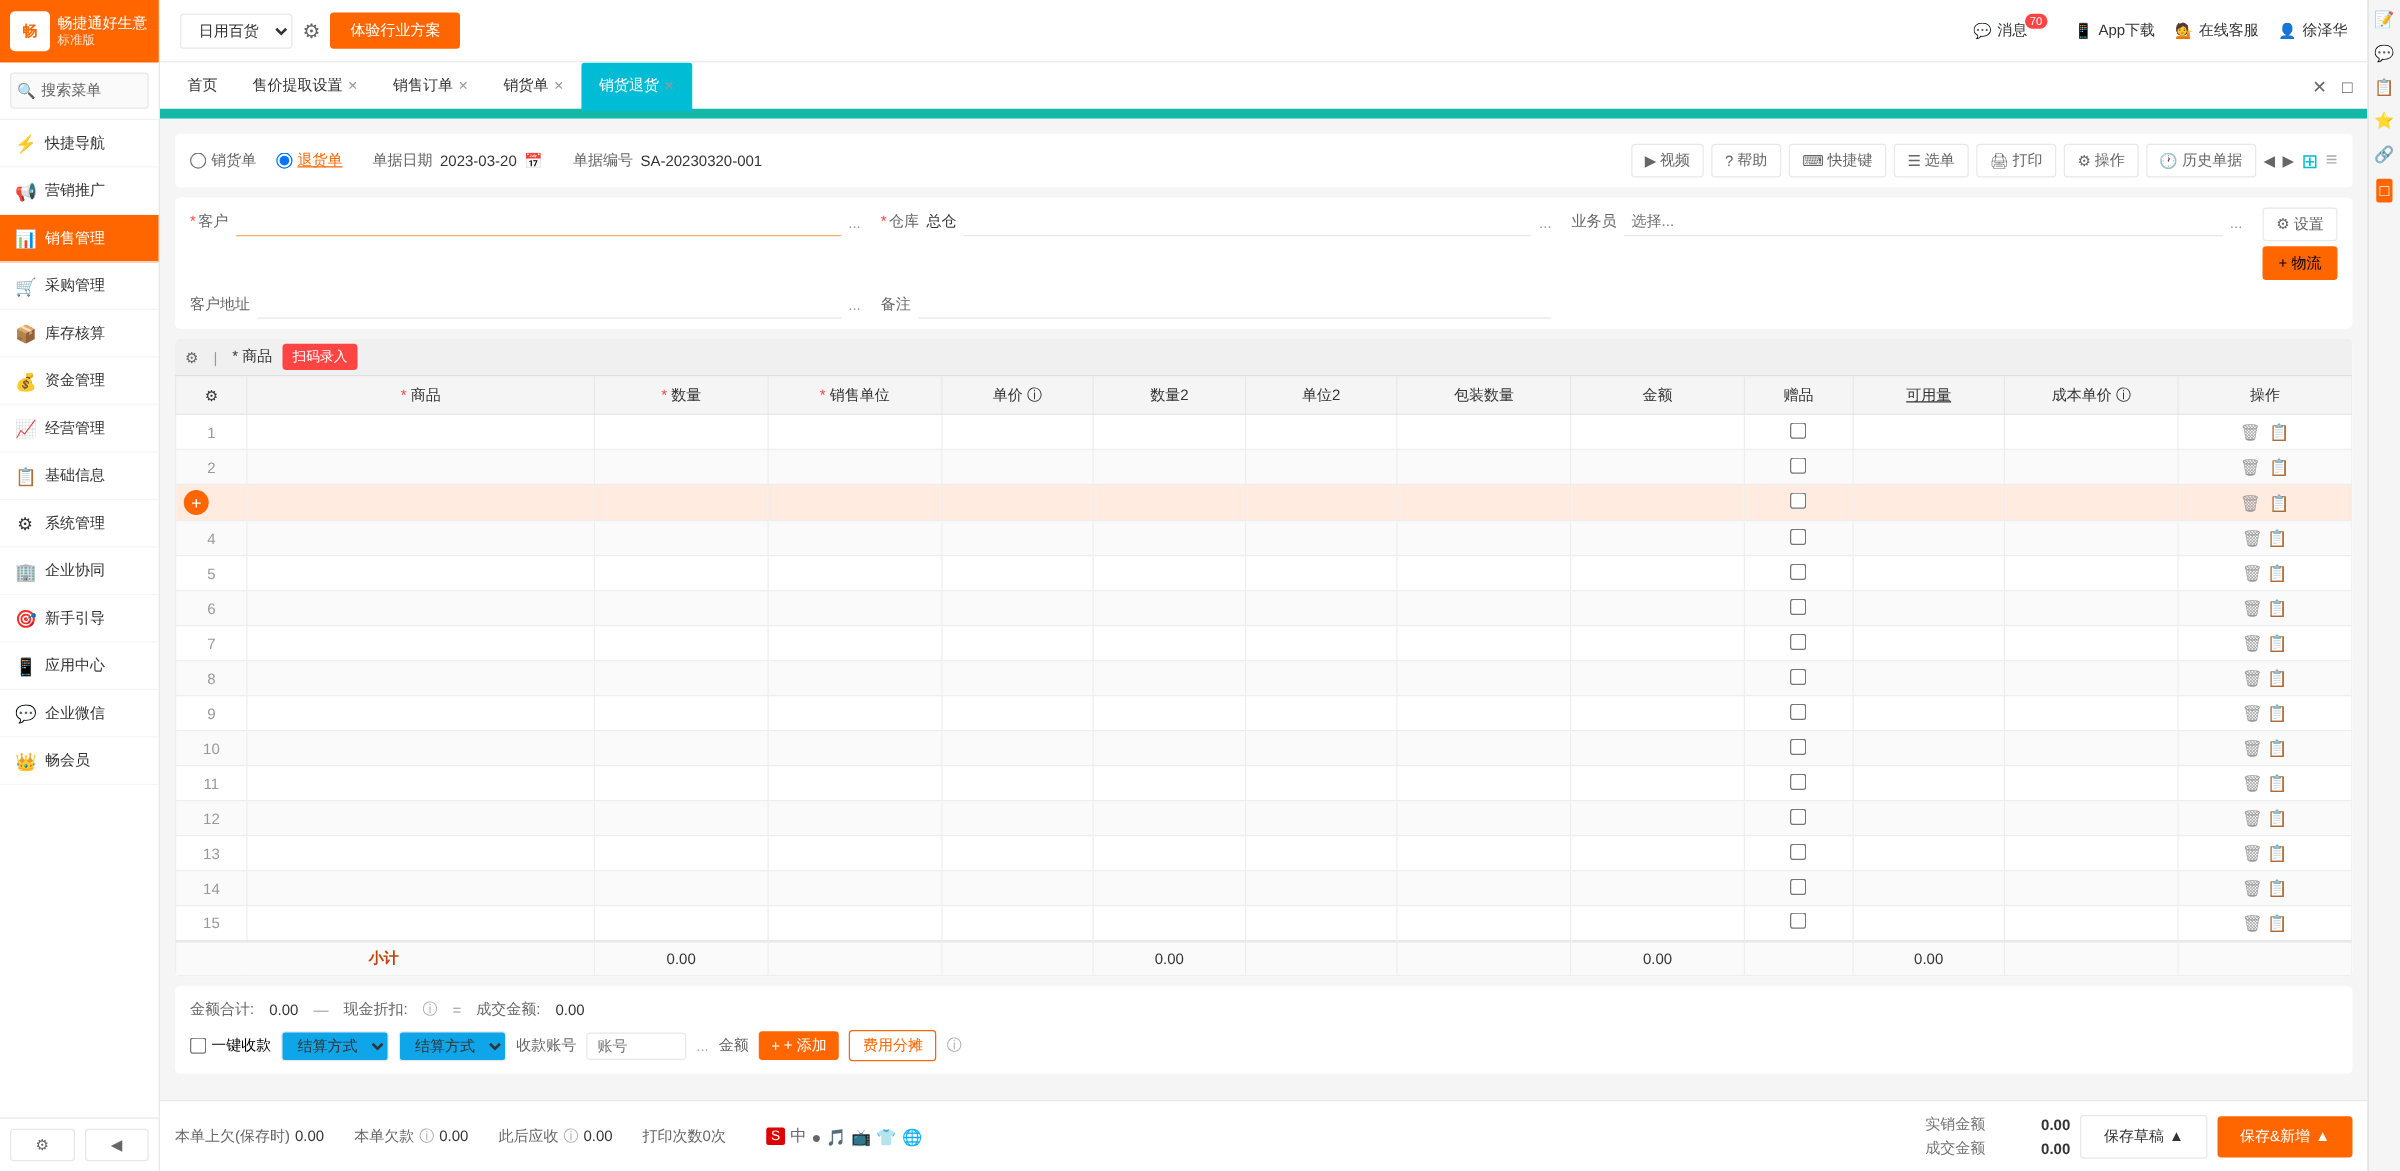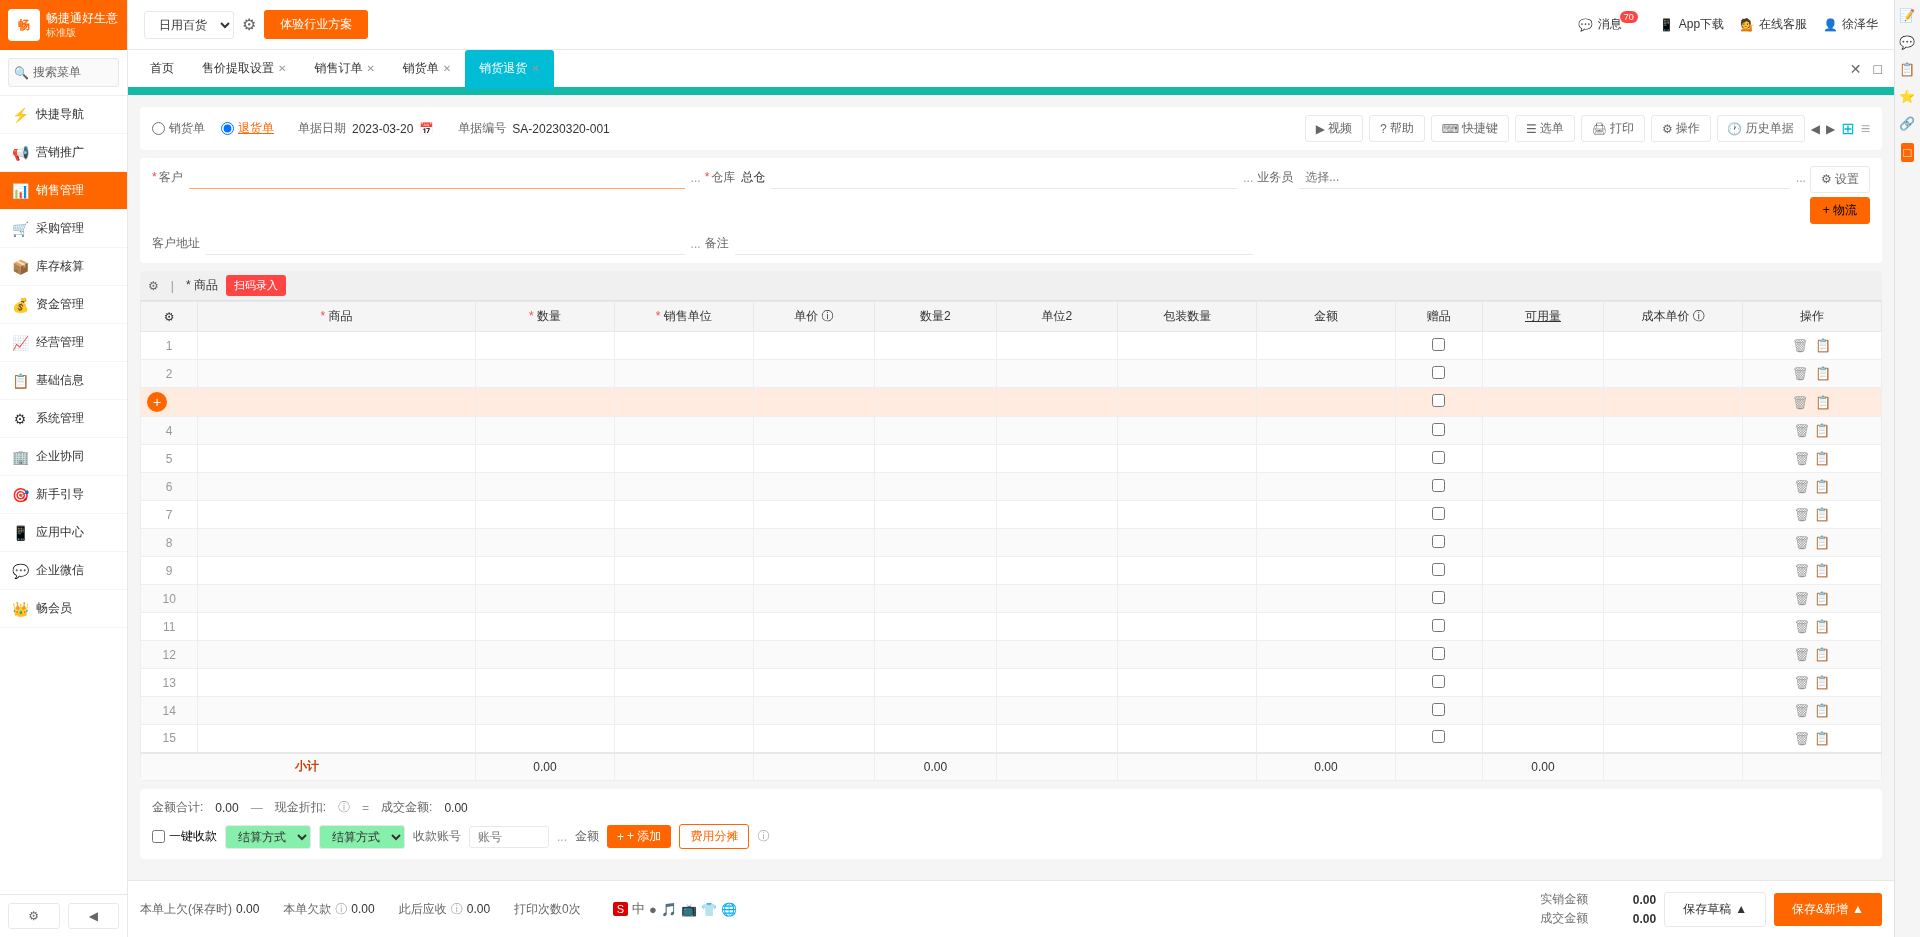--- a/index.html
+++ b/index.html
@@ -79,21 +79,21 @@
 
     
     .bottom-area { background: #fff; padding: 10px 12px; border-radius: 4px; }
     .bottom-row1 { display: flex; align-items: center; gap: 12px; flex-wrap: wrap; margin-bottom: 8px; }
     .bottom-label { color: #666; }
     .bottom-value { color: #333; font-weight: 500; }
     .bottom-dash { color: #999; }
     .bottom-eq { color: #999; }
     .bottom-row2 { display: flex; align-items: center; gap: 8px; }
     .bottom-checkbox { display: flex; align-items: center; gap: 4px; }
-    .bottom-select { padding: 3px 8px; border: 1px solid #e8e8e8; border-radius: 3px; color: #333; background: #86efac; }
+    .bottom-select { padding: 3px 8px; border: 1px solid #e8e8e8; border-radius: 3px; color: #333; background: #0ea5e9; }
     .bottom-input { padding: 3px 8px; border: 1px solid #e8e8e8; border-radius: 3px; width: 80px; }
     .bottom-add-btn { background: #ff6600; color: #fff; padding: 3px 10px; border: none; border-radius: 3px; cursor: pointer; display: flex; align-items: center; gap: 3px; }
     .fee-btn { background: #fff; border: 1px solid #ff6600; color: #ff6600; padding: 3px 10px; border-radius: 3px; cursor: pointer; }
 
     
     .footer { background: #fff; padding: 8px 12px; border-top: 1px solid #e8e8e8; display: flex; align-items: center; justify-content: space-between; }
     .footer-left { display: flex; gap: 24px; align-items: center; }
     .footer-item { display: flex; align-items: center; gap: 4px; color: #666; }
     .footer-item .val { color: #333; font-weight: 500; }
     .footer-right { display: flex; gap: 8px; align-items: center; }
@@ -308,21 +308,21 @@
           <span>历史单据</span>
         </button>
         <span style="cursor:pointer;color:#666;">◀</span>
         <span style="cursor:pointer;color:#666;">▶</span>
         <span style="cursor:pointer;color:#00bcd4;font-size:16px;">⊞</span>
         <span style="cursor:pointer;color:#aaa;font-size:16px;">≡</span>
       </div>
     </div>
 
     <div style="background:#fff; padding:8px 12px; border-radius:4px;">
-      <div style="display:grid; grid-template-columns:1fr 1fr 1fr auto; gap:8px 4px; align-items:start;">
+      <div style="display:grid; grid-template-columns:1fr 1fr 1fr auto; gap:8px 16px; align-items:start;">
         <div class="form-field">
           <span class="form-field-label required">客户</span>
           <input class="form-field-input underline" type="text" style="flex: 1 1 0%;">
           <span class="form-field-dots">...</span>
         </div>
         <div class="form-field">
           <span class="form-field-label required">仓库</span>
           <span style="color:#333;">总仓</span>
           <input class="form-field-input" type="text" style="flex: 1 1 0%;">
           <span class="form-field-dots">...</span>

